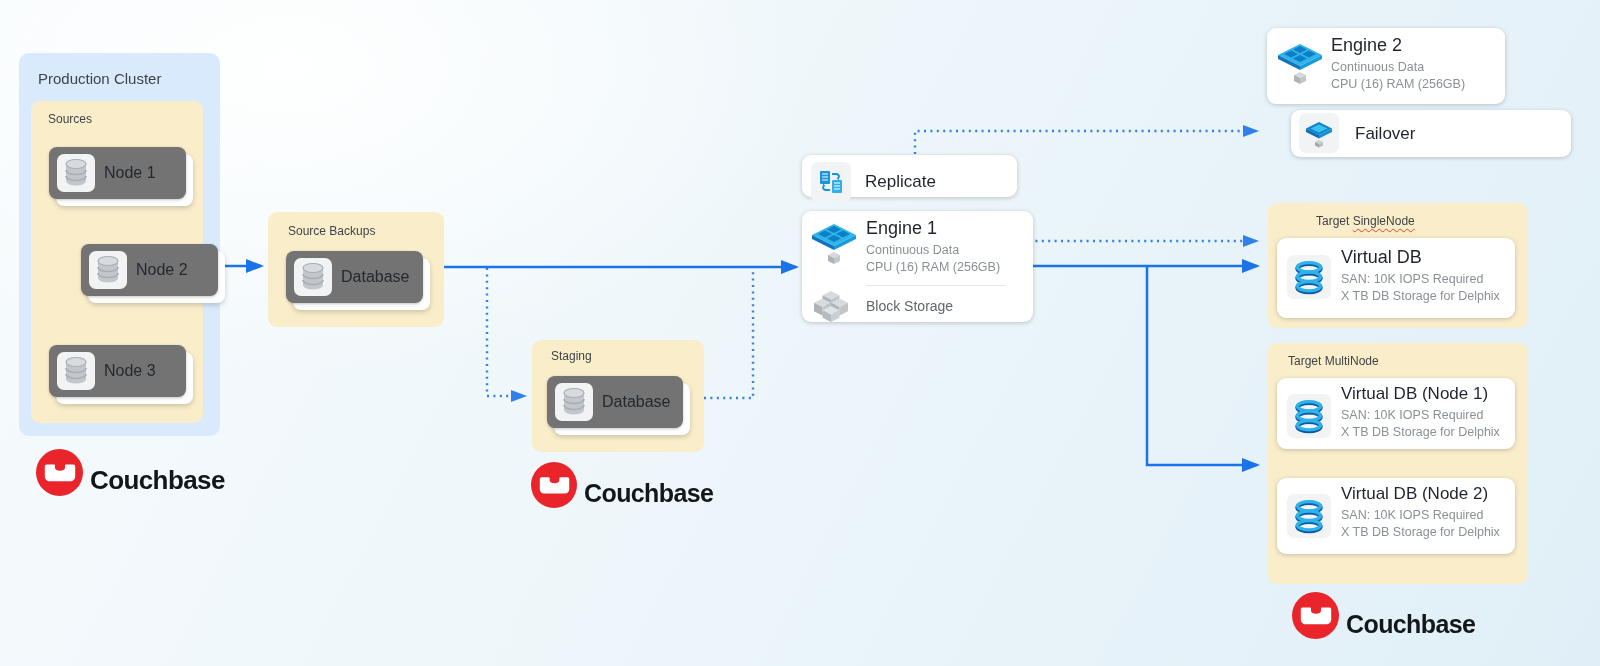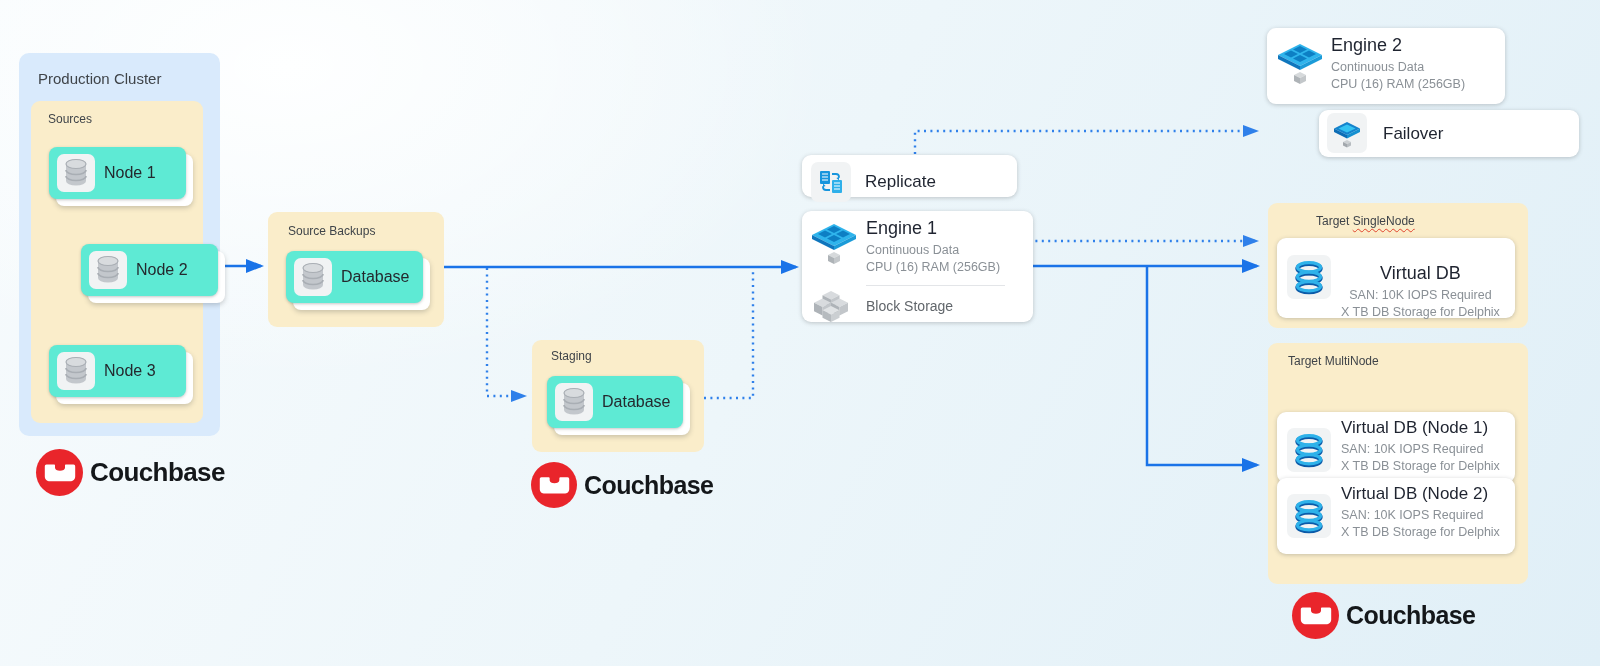--- a/index.html
+++ b/index.html
@@ -8,33 +8,33 @@
     background:
       radial-gradient(900px 520px at 18% 10%, #feffff 0%, rgba(254,255,255,0) 60%),
       linear-gradient(118deg,#f7fbfd 0%, #edf6fa 48%, #e0eff7 100%);}
   .abs{position:absolute;}
   .cluster{background:#d9eafc;border-radius:10px;}
   .group{background:#faedca;border-radius:9px;}
   .gtitle{font-size:12px;color:#3f4449;}
   .stack{position:absolute;}
   .stack .ghost{position:absolute;left:7px;top:7px;width:100%;height:100%;background:#fff;
     border-radius:8px;box-shadow:0 2px 5px rgba(60,64,67,.25);}
-  .stack .card{position:absolute;left:0;top:0;width:100%;height:100%;background:#5eead4;border-radius:8px;
+  .stack .card{position:absolute;left:0;top:0;width:100%;height:100%;background:#737373;border-radius:8px;
     box-shadow:0 1px 3px rgba(60,64,67,.30);display:flex;align-items:center;gap:9px;padding-left:8px;box-sizing:border-box;}
   .iconbox{width:38px;height:38px;background:#f1f3f4;border-radius:7px;display:flex;
     align-items:center;justify-content:center;flex:0 0 auto;}
   .ilabel{font-size:16px;color:#24292e;}
   .panel{position:absolute;background:#fff;border-radius:9px;box-shadow:0 1px 4px rgba(60,64,67,.28);}
   .ptitle{font-size:18px;color:#1f2430;}
   .ptitle2{font-size:17px;color:#1f2430;}
   .psub{font-size:12.5px;color:#8a9096;line-height:1.36;}
   .squiggle{text-decoration:underline;text-decoration-style:wavy;text-decoration-color:#e0442e;
     text-decoration-thickness:1px;text-underline-offset:3px;}
   .divider{position:absolute;height:1px;background:#e3e5e8;}
-  .brand{position:absolute;display:flex;align-items:center;gap:7px;}
+  .brand{position:absolute;display:flex;align-items:flex-end;gap:7px;}
   .brand-circle{width:47px;height:47px;border-radius:50%;background:#e9252b;display:flex;
     align-items:center;justify-content:center;flex:0 0 auto;}
   .brand-word{font-size:26px;font-weight:700;color:#14171a;letter-spacing:-0.6px;}
   svg{display:block;}
 </style>
 </head>
 <body>
 
 <div class="canvas">
 
@@ -224,21 +224,21 @@
         <path d="M32,34 L26,37 L26,43 L32,40 Z" fill="#c3c7ca"></path>
       </svg>
     </span>
     <div class="abs" style="left:64px;top:7px;">
       <div class="ptitle">Engine 2</div>
       <div class="psub" style="margin-top:3px;">Continuous Data</div>
       <div class="psub">CPU (16) RAM (256GB)</div>
     </div>
   </div>
 
-  <div class="panel" style="left:1319px;top:110px;width:260px;height:47px;">
+  <div class="panel" style="left:1291px;top:110px;width:280px;height:47px;">
     <span class="iconbox abs" style="left:8px;top:3px;width:40px;height:40px;">
       <svg width="30" height="31" viewBox="0 0 30 31">
         <path d="M15,4 L28,10.5 L15,17 L2,10.5 Z" fill="#1584cd"></path>
         <path d="M15,6.5 L23.5,10.5 L15,14.5 L6.5,10.5 Z" fill="#35c3f2"></path>
         <path d="M2,10.5 L15,17 L15,20.5 L2,14 Z" fill="#0d6db5"></path>
         <path d="M28,10.5 L15,17 L15,20.5 L28,14 Z" fill="#1590d0"></path>
         <path d="M15,22 L19,24 L15,26 L11,24 Z" fill="#ccd0d3"></path>
         <path d="M11,24 L15,26 L15,29.5 L11,27.5 Z" fill="#a2a7ac"></path>
         <path d="M19,24 L15,26 L15,29.5 L19,27.5 Z" fill="#b7bcc0"></path>
       </svg>
@@ -252,32 +252,32 @@
       <span class="iconbox abs" style="left:10px;top:17px;width:44px;height:44px;">
         <svg width="30" height="36" viewBox="0 0 30 36">
           <ellipse cx="15" cy="9.5" rx="11.5" ry="4.6" fill="none" stroke="#0b5aa8" stroke-width="4.4"></ellipse>
           <ellipse cx="15" cy="8.3" rx="11.5" ry="4.6" fill="none" stroke="#2eb2ea" stroke-width="3.2"></ellipse>
           <ellipse cx="15" cy="19" rx="11.5" ry="4.6" fill="none" stroke="#0b5aa8" stroke-width="4.4"></ellipse>
           <ellipse cx="15" cy="17.8" rx="11.5" ry="4.6" fill="none" stroke="#2eb2ea" stroke-width="3.2"></ellipse>
           <ellipse cx="15" cy="28.5" rx="11.5" ry="4.6" fill="none" stroke="#0b5aa8" stroke-width="4.4"></ellipse>
           <ellipse cx="15" cy="27.3" rx="11.5" ry="4.6" fill="none" stroke="#2eb2ea" stroke-width="3.2"></ellipse>
         </svg>
       </span>
-      <div class="abs" style="left:64px;top:25px;text-align:center;">
+      <div class="abs" style="left:64px;top:9px;">
         <div class="ptitle">Virtual DB</div>
         <div class="psub" style="margin-top:3px;">SAN: 10K IOPS Required</div>
         <div class="psub">X TB DB Storage for Delphix</div>
       </div>
     </div>
   </div>
 
   <div class="abs group" style="left:1268px;top:343px;width:260px;height:241px;">
     <div class="abs gtitle" style="left:20px;top:11px;">Target MultiNode</div>
 
-    <div class="panel" style="left:9px;top:35px;width:238px;height:71px;margin-top:34px;">
+    <div class="panel" style="left:9px;top:35px;width:238px;height:71px;">
       <span class="iconbox abs" style="left:10px;top:16px;width:44px;height:44px;">
         <svg width="30" height="36" viewBox="0 0 30 36">
           <ellipse cx="15" cy="9.5" rx="11.5" ry="4.6" fill="none" stroke="#0b5aa8" stroke-width="4.4"></ellipse>
           <ellipse cx="15" cy="8.3" rx="11.5" ry="4.6" fill="none" stroke="#2eb2ea" stroke-width="3.2"></ellipse>
           <ellipse cx="15" cy="19" rx="11.5" ry="4.6" fill="none" stroke="#0b5aa8" stroke-width="4.4"></ellipse>
           <ellipse cx="15" cy="17.8" rx="11.5" ry="4.6" fill="none" stroke="#2eb2ea" stroke-width="3.2"></ellipse>
           <ellipse cx="15" cy="28.5" rx="11.5" ry="4.6" fill="none" stroke="#0b5aa8" stroke-width="4.4"></ellipse>
           <ellipse cx="15" cy="27.3" rx="11.5" ry="4.6" fill="none" stroke="#2eb2ea" stroke-width="3.2"></ellipse>
         </svg>
       </span>

